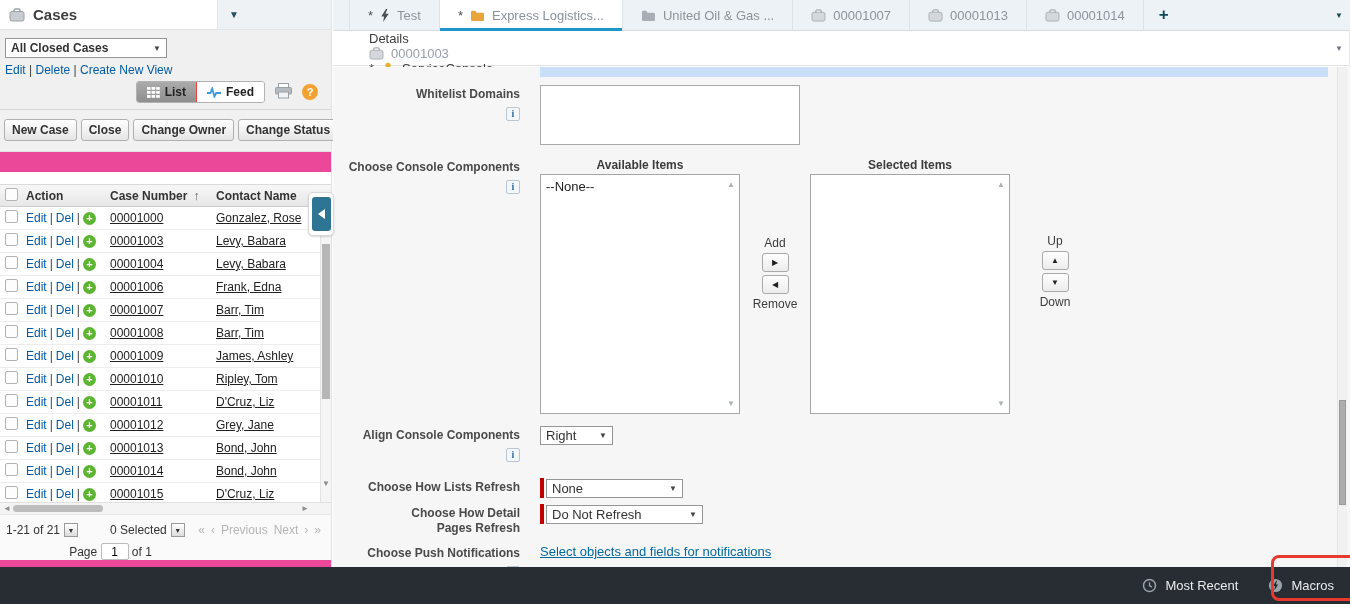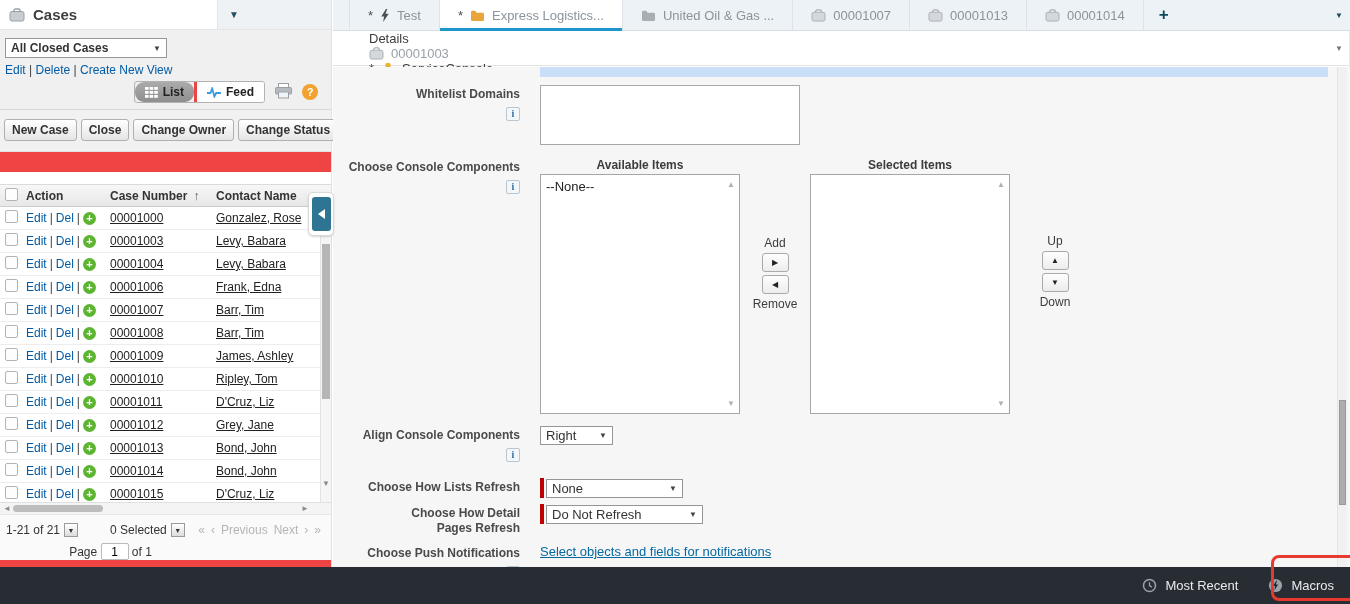--- a/index.html
+++ b/index.html
@@ -4,37 +4,37 @@
 <style>
   * { box-sizing: border-box; margin: 0; padding: 0; }
   html,body { width:1350px; height:604px; }
   body {
     position: relative; overflow: hidden; background:#fff;
     font-family: "Liberation Sans", sans-serif; font-size:12px; color:#333;
   }
   a { text-decoration:none; cursor:pointer; }
 
   
-  .left-panel { position:absolute; left:0; top:0; width:332px; height:567px; background:#ef4444; border-right:1px solid #dfe3e6; }
+  .left-panel { position:absolute; left:0; top:0; width:332px; height:567px; background:#ec4899; border-right:1px solid #dfe3e6; }
   .lp-header { height:30px; display:flex; align-items:stretch; border-bottom:1px solid #e3e6e8; }
   .lp-header-left { width:218px; background:#fff; display:flex; align-items:center; gap:8px; padding-left:9px; border-right:1px solid #e3e6e8; }
   .lp-title { font-weight:bold; font-size:15px; color:#3e3e3e; }
   .lp-header-right { flex:1; background:#eef2f5; display:flex; align-items:center; padding-left:11px; color:#25505e; font-size:10px; }
 
   .views { background:#f0f0f0; padding:8px 5px 6px 5px; }
   .fselect { display:inline-flex; align-items:center; justify-content:space-between; background:#fff; border:1px solid #969696; height:20px; padding:0 5px; font-size:12px; cursor:pointer; }
   .fselect .car { font-size:8px; color:#444; margin-left:8px; }
   .view-select { width:162px; font-weight:bold; }
   .view-links { margin-top:5px; font-size:12px; color:#444; }
   .view-links a { color:#015ba7; }
   .toggle-row { display:flex; justify-content:flex-end; align-items:center; gap:9px; margin-top:4px; padding-right:8px; }
   .seg { display:flex; border:1px solid #b2b2b2; border-radius:3px; overflow:hidden; font-weight:bold; font-size:12px; }
   .seg-btn { display:flex; align-items:center; gap:5px; padding:3px 10px; cursor:pointer; }
-  .seg-list { background:linear-gradient(#ababab,#8f8f8f); color:#222;border-radius:9px; }
-  .seg-feed { background:#fff; border-left:3px solid #ef4444; color:#222; }
+  .seg-list { background:linear-gradient(#ababab,#8f8f8f); color:#222; }
+  .seg-feed { background:#fff; border-left:1px solid #ef4444; color:#222; }
   .icon-print, .icon-help { cursor:pointer; }
   .help-circle { display:inline-block; width:16px; height:16px; border-radius:50%; background:#f2a230; color:#fff; font-weight:bold; font-size:11px; text-align:center; line-height:16px; }
 
   .actions { background:#f1f1f1; border-top:1px solid #d9d9d9; border-bottom:1px solid #e2e2e2; padding:9px 4px 10px 4px; display:flex; align-items:center; gap:4px; }
   .btn { font-family:"Liberation Sans",sans-serif; font-size:12px; font-weight:bold; color:#333; background:linear-gradient(#ffffff,#e5e5e5); border:1px solid #b0b0b0; border-radius:3px; padding:3px 7px; cursor:pointer; white-space:nowrap; }
   .btn-refresh { margin-left:8px; padding:2px 4px; }
 
   .table-wrap { position:relative; margin-top:20px; height:330px; overflow:hidden; background:#fff; }
   .thead { display:flex; align-items:center; height:23px; background:linear-gradient(#f7f7f7,#e7e7e7); border-top:1px solid #dadada; border-bottom:1px solid #cdcdcd; font-weight:bold; font-size:12px; color:#333;margin-top:12px; }
   .col-check { width:26px; padding-left:5px; flex:none; }

